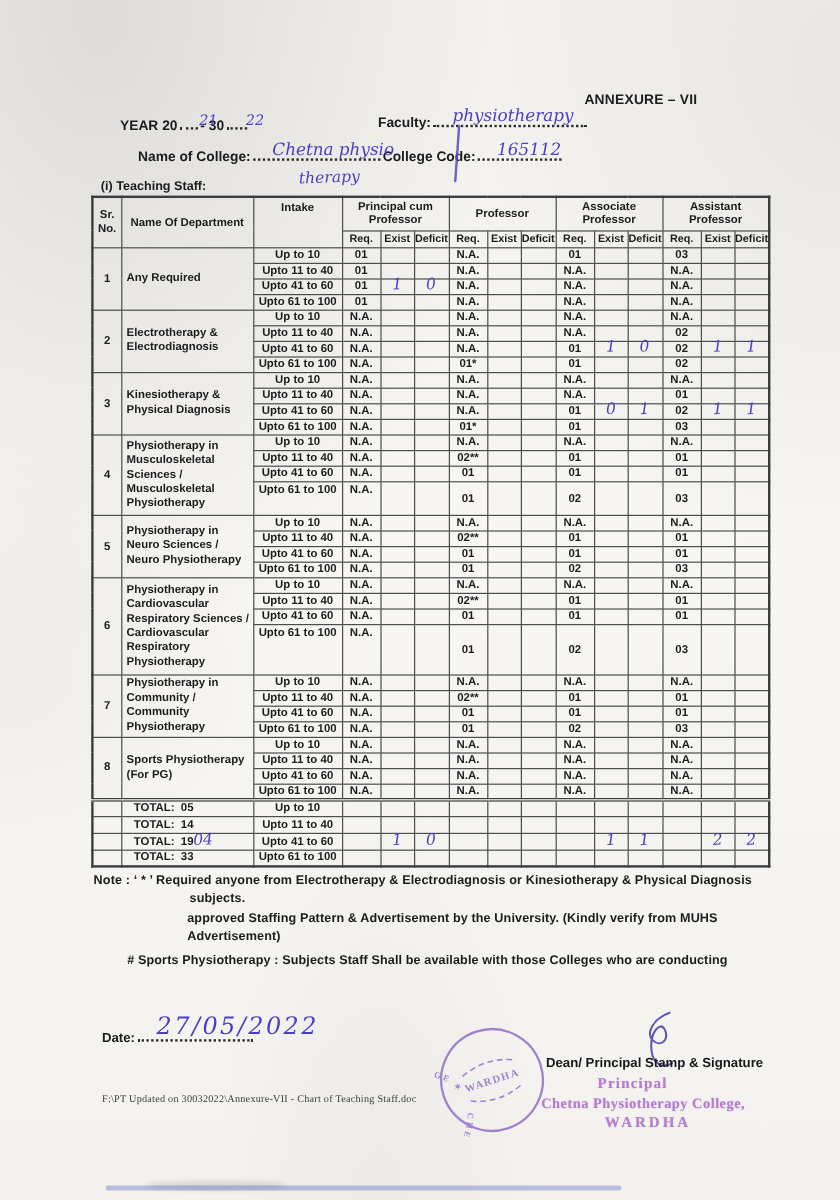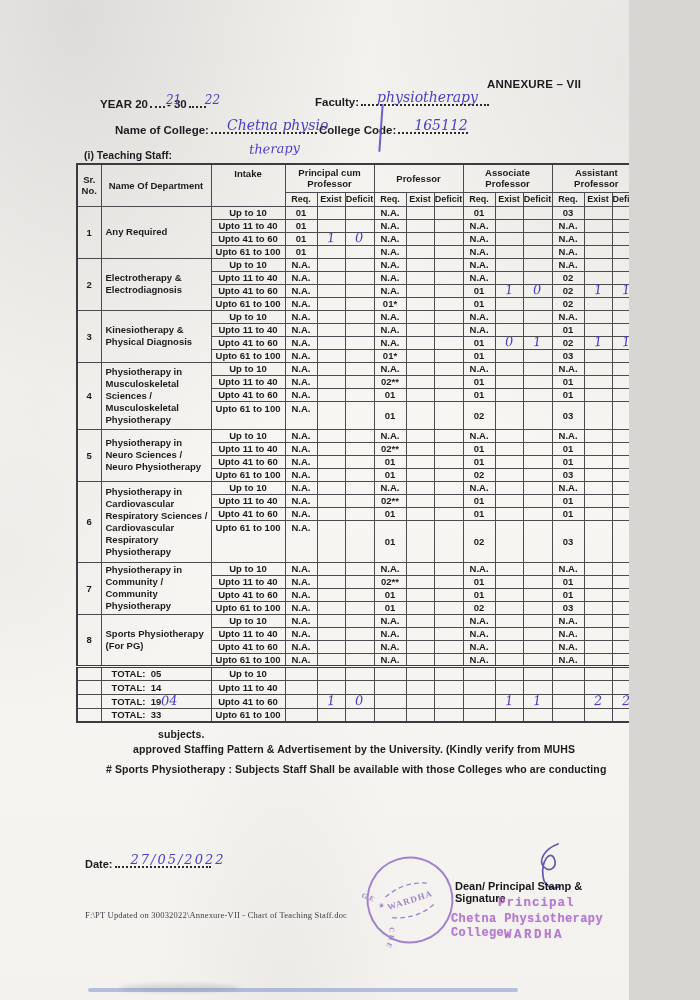--- a/index.html
+++ b/index.html
@@ -1,16 +1,16 @@
 <!DOCTYPE html>
 <html><head>
 <meta charset="utf-8">
 <style>
   html,body{margin:0;padding:0;background:#d8d6d2;}
-  .page{position:relative;width:629px;height:1000px;overflow:hidden;color:#1c1c1e;
+  .page{position:relative;width:700px;height:1000px;overflow:hidden;color:#1c1c1e;
     font-family:"Liberation Sans",sans-serif;
     background:
       radial-gradient(ellipse at 12% 2%, rgba(110,110,118,.16), transparent 38%),
       radial-gradient(ellipse at 100% 8%, rgba(130,130,140,.10), transparent 30%),
       radial-gradient(ellipse at 0% 55%, rgba(120,120,125,.07), transparent 22%),
       radial-gradient(ellipse at 45% 101%, rgba(140,140,150,.08), transparent 25%),
       linear-gradient(180deg,#f3f1ed 0%,#f8f6f2 45%,#f4f2ee 100%);}
   .abs{position:absolute;}
   
   .annexure{left:487px;top:78px;font-size:11.5px;font-weight:bold;letter-spacing:.2px;}
@@ -37,24 +37,24 @@
   .staff-table td .hw{display:inline-block;font-size:13px;line-height:0;transform:rotate(-3deg);}
   .staff-table .vtop{vertical-align:top;padding-top:1px;}
   .staff-table .total-label{text-align:left;padding-left:10px;}
   .staff-table .totals-first td{border-top:3px double #3c3c40;}
   
   .notes{left:78px;top:727px;width:565px;font-size:10.5px;font-weight:bold;line-height:15.4px;letter-spacing:.1px;}
   .notes .nline{white-space:nowrap;}
   
   .date-line{left:85px;top:856px;font-size:11px;font-weight:bold;}
   .date-line .dotline{width:96px;}
-  .hw-date{font-size:13px;letter-spacing:2px;bottom:1px;}
+  .hw-date{font-size:20px;letter-spacing:2px;bottom:1px;}
   .file-path{left:85px;top:910px;font-size:8.5px;color:#3d3d42;font-family:"Liberation Serif",serif;letter-spacing:.2px;}
   .dean-label{left:455px;top:880px;font-size:11px;font-weight:bold;color:#17171c;}
-  .stamp-text{font-family:Liberation Mono, monospace;font-weight:bold;color:#a968cb;opacity:.85;text-shadow:0 0 1px rgba(169,104,203,.55);}
+  .stamp-text{font-family:Liberation Serif, serif;font-weight:bold;color:#a968cb;opacity:.85;text-shadow:0 0 1px rgba(169,104,203,.55);}
   .stamp-l1{left:498px;top:896px;font-size:12.5px;letter-spacing:1px;}
   .stamp-l2{left:451px;top:912px;font-size:12px;letter-spacing:.4px;}
   .stamp-l3{left:504px;top:928px;font-size:12.5px;letter-spacing:2.5px;}
   .round-stamp{left:362px;top:852px;width:96px;height:96px;opacity:.8;}
   .signature{left:534px;top:841px;width:36px;height:52px;opacity:.9;}
   .scan-line{left:88px;top:988px;width:430px;height:4px;background:rgba(85,102,190,.38);border-radius:2px;filter:blur(.4px);}
   .smudge{left:120px;top:984px;width:120px;height:8px;background:rgba(90,90,100,.18);filter:blur(2px);border-radius:50%;}
 </style>
 </head>
 <body>
@@ -703,22 +703,24 @@
           <td class="num "></td>
           <td class="num "></td>
           <td class="num "></td>
           <td class="num "></td>
           <td class="num "></td>
         </tr>
       </tbody>
     </table>
 
   <div class="abs notes">
+      <div class="nline" style="margin-left:0px;margin-top:0px">Note : ‘ * ’ Required anyone from Electrotherapy &amp; Electrodiagnosis or Kinesiotherapy &amp; Physical Diagnosis</div>
       <div class="nline" style="margin-left:80px;margin-top:0px">subjects.</div>
-      <div class="nline" style="margin-left:55px;margin-top:0px">approved Staffing Pattern &amp; Advertisement by the University. (Kindly verify from MUHS</div>
+      <div class="nline" style="margin-left:78px;margin-top:0px">approved Staffing Pattern &amp; Advertisement by the University. (Kindly verify from MUHS</div>
+      <div class="nline" style="margin-left:78px;margin-top:0px">Advertisement)</div>
       <div class="nline" style="margin-left:28px;margin-top:4px">#  Sports Physiotherapy : Subjects Staff Shall be available with those Colleges who are conducting</div>
     </div>
 
   <div class="abs date-line">
     <span>Date:</span><span class="dotline"><span class="hw hw-date">27/05/2022</span></span>
   </div>
 
   <div class="abs file-path">F:\PT Updated on 30032022\Annexure-VII - Chart of Teaching Staff.doc</div>
 
   <svg class="abs signature" viewBox="0 0 36 52">

